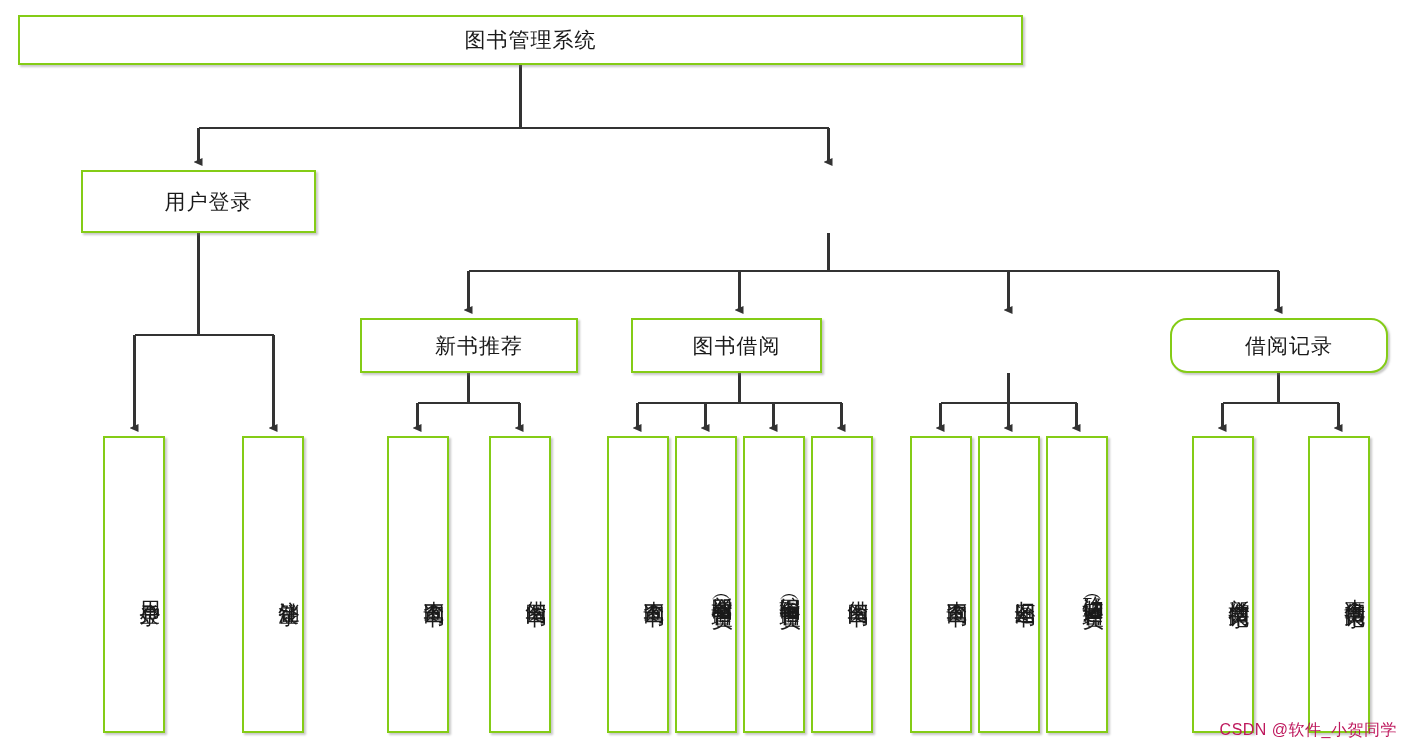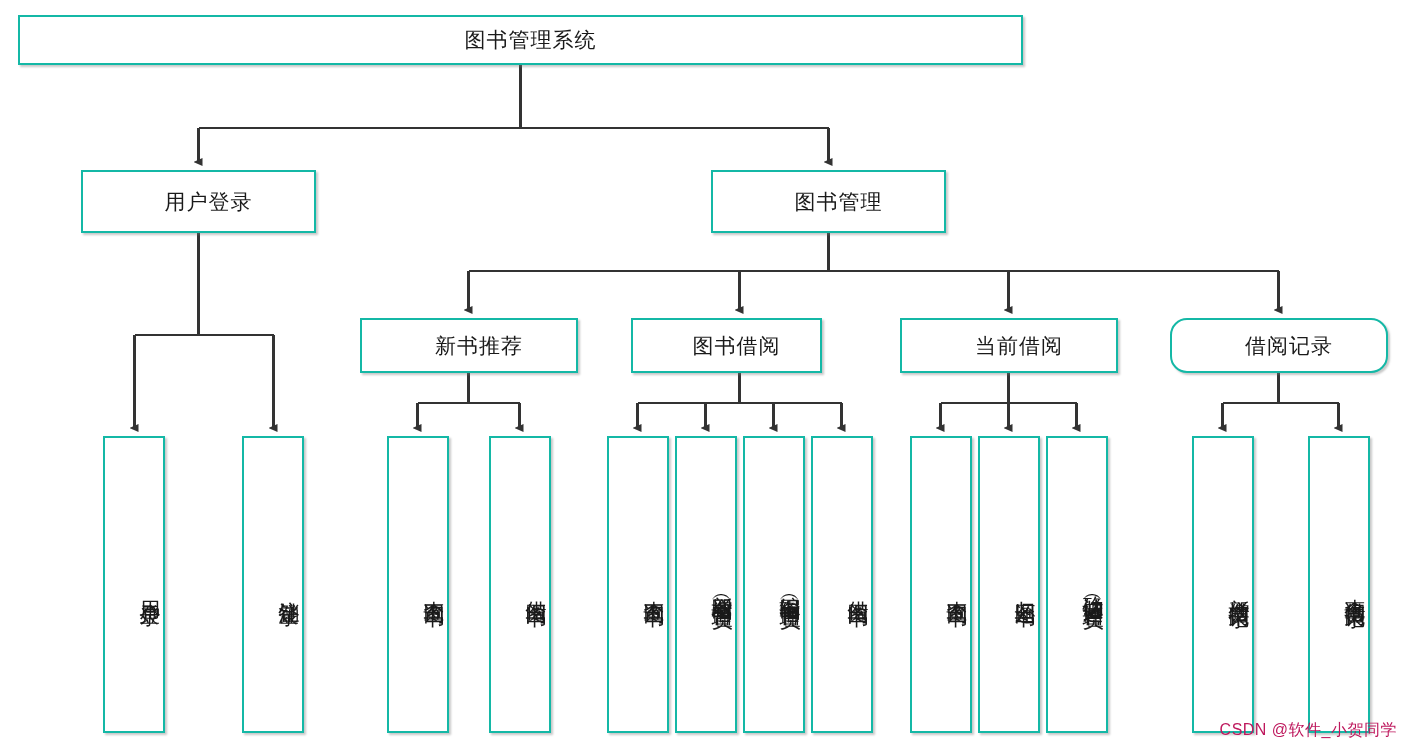--- a/index.html
+++ b/index.html
@@ -21,21 +21,21 @@
     position: absolute;
     left: 0;
     top: 0;
     width: 1405px;
     height: 747px;
   }
   .node {
     position: absolute;
     box-sizing: border-box;
     background: #ffffff;
-    border: 2px solid #14b8a6;
+    border: 2px solid #84cc16;
     box-shadow: 2px 2px 2px rgba(120,120,120,0.40);
     display: flex;
     align-items: center;
     justify-content: center;
     color: #1a1a1a;
     padding-left: 20px;
   }
   .node-h {
     font-size: 21px;
     letter-spacing: 1px;
@@ -118,25 +118,23 @@
       <path d="M1278.5,373 L1278.5,403"></path>
       <path d="M1222.5,403 L1338.5,403"></path>
       <path d="M1222.5,403 L1222.5,428" marker-end="url(#arrow)"></path>
       <path d="M1338.5,403 L1338.5,428" marker-end="url(#arrow)"></path>
     </g>
   </svg>
 
   <div class="node node-h" style="left:18px; top:15px; width:1005px; height:50px;">图书管理系统</div>
 
   <div class="node node-h" style="left:81px; top:170px; width:235px; height:63px;">用户登录</div>
-  <div class="node node-h" style="left:711px; top:170px; width:235px; height:63px;">图书管理</div>
 
   <div class="node node-h" style="left:360px; top:318px; width:218px; height:55px;">新书推荐</div>
   <div class="node node-h" style="left:631px; top:318px; width:191px; height:55px;">图书借阅</div>
-  <div class="node node-h" style="left:900px; top:318px; width:218px; height:55px;">当前借阅</div>
   <div class="node node-h" style="left:1170px; top:318px; width:218px; height:55px;border-radius:17px;">借阅记录</div>
 
   <div class="node node-v" style="left:103px; top:436px; width:62px; height:297px;">用户登录</div>
   <div class="node node-v" style="left:242px; top:436px; width:62px; height:297px;">注销登录</div>
 
   <div class="node node-v" style="left:387px; top:436px; width:62px; height:297px;">查询图书</div>
   <div class="node node-v" style="left:489px; top:436px; width:62px; height:297px;">借阅图书</div>
 
   <div class="node node-v" style="left:607px; top:436px; width:62px; height:297px;">查询图书</div>
   <div class="node node-v" style="left:675px; top:436px; width:62px; height:297px;">新增图书（管理员）</div>

